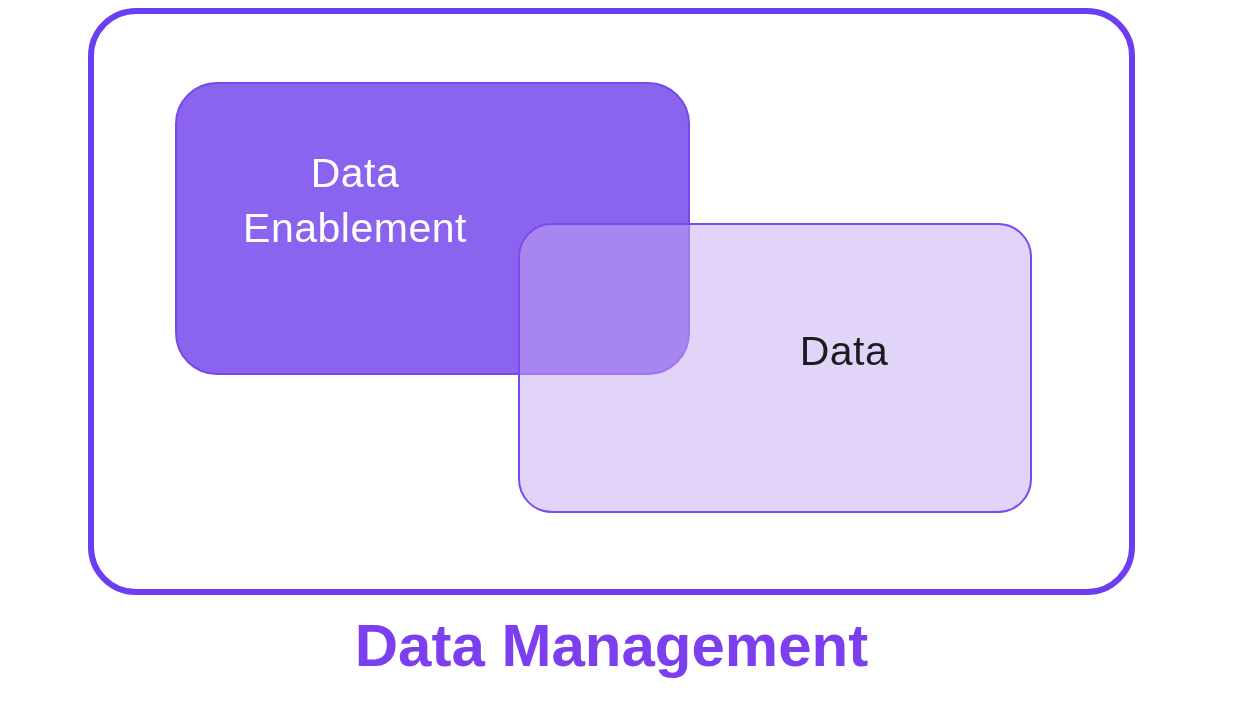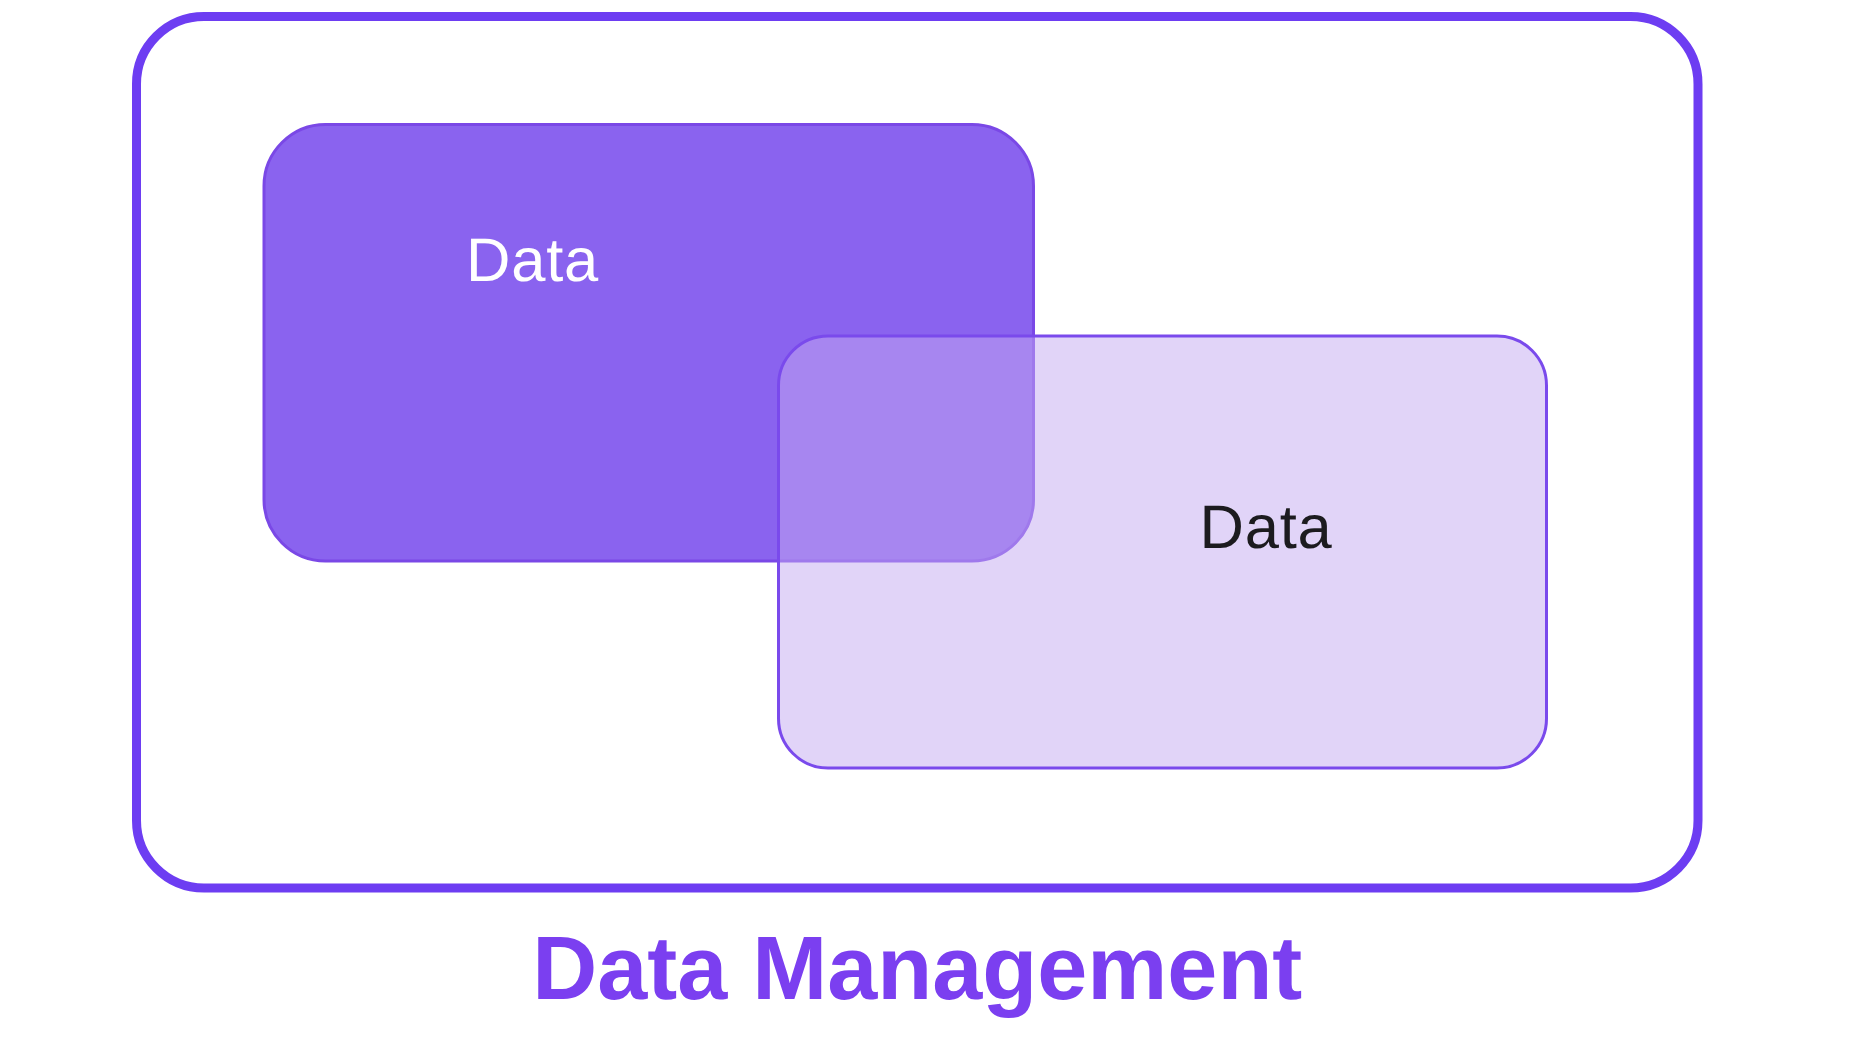--- a/index.html
+++ b/index.html
@@ -93,20 +93,21 @@
 <div class="stage">
 
   <div class="outer-box">
 
     
   </div>
 
   <div class="set-enablement">
     <div class="set-label label-enablement">
       <span class="label-line">Data</span>
+      <span class="label-line">Enablement</span>
     </div>
   </div>
 
   <div class="set-governance">
     <div class="set-label label-governance">
       <span class="label-line">Data</span>
     </div>
   </div>
 
   <div class="diagram-title">Data Management</div>

